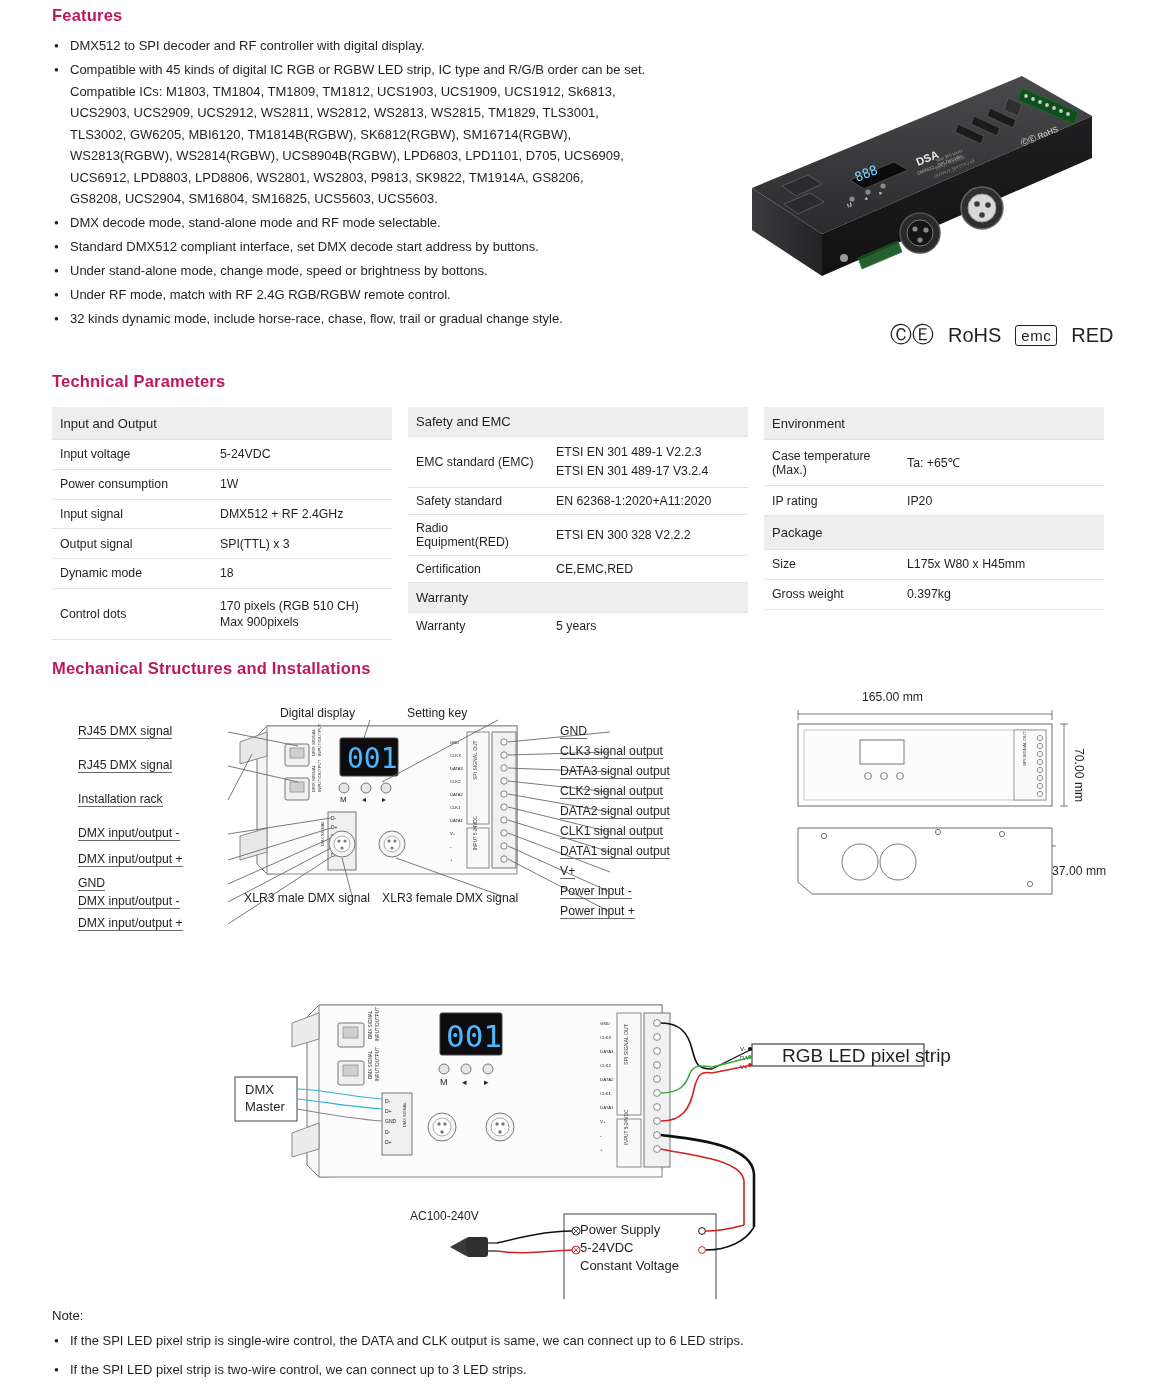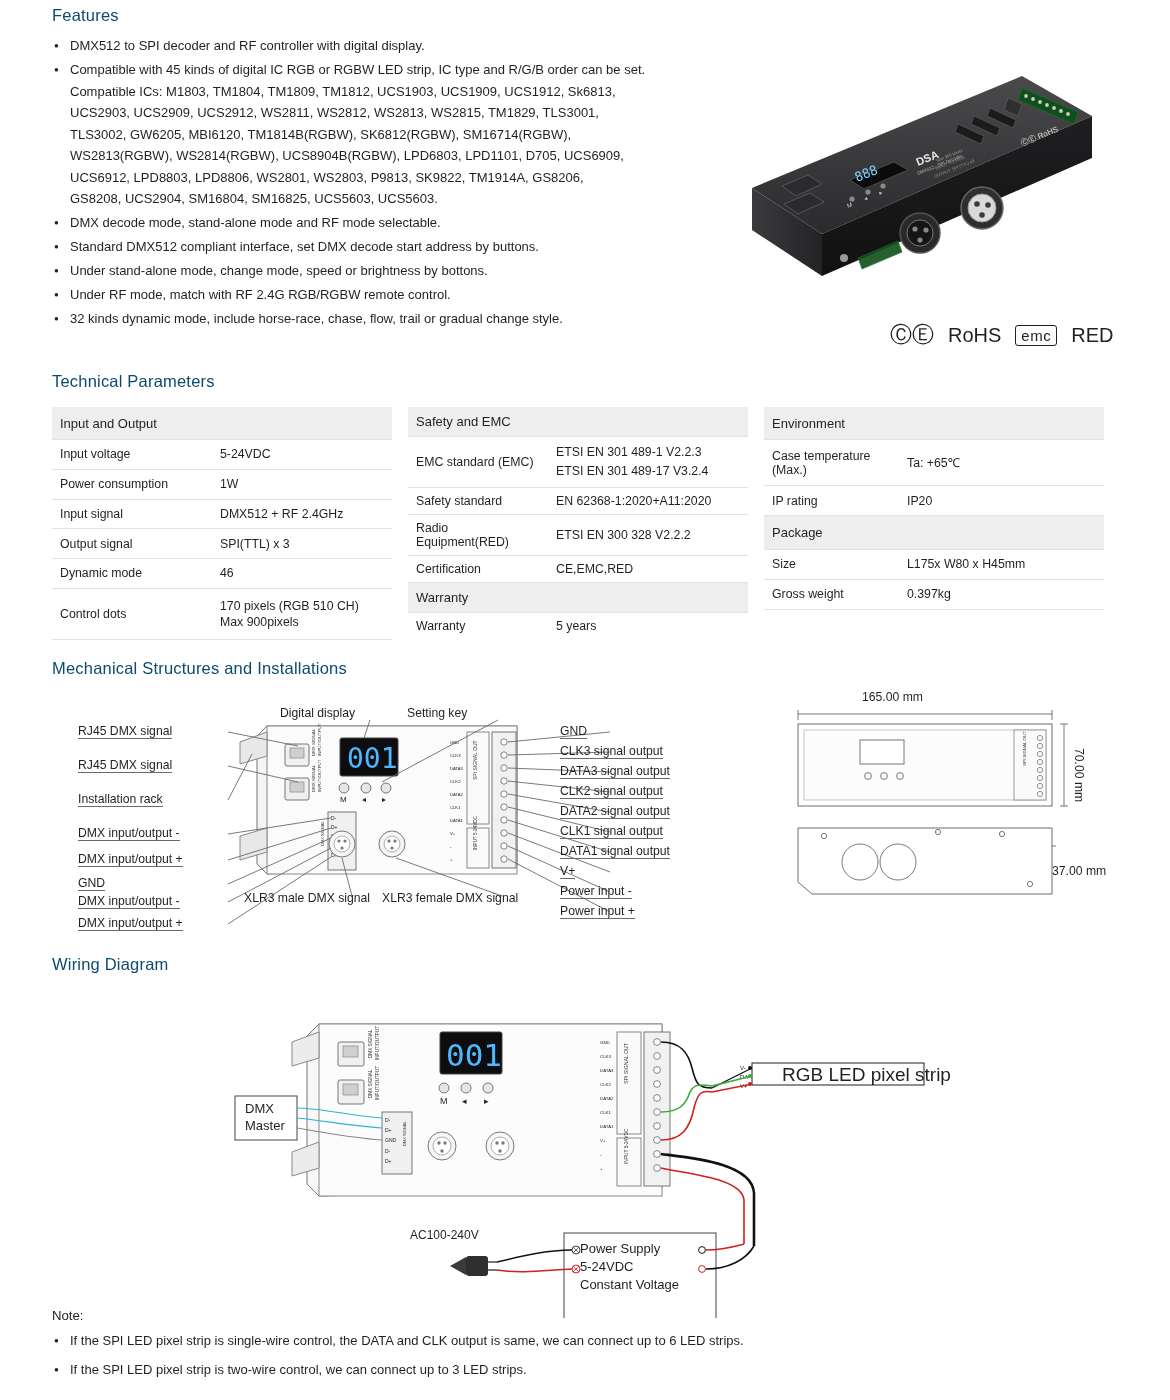--- a/index.html
+++ b/index.html
@@ -6,23 +6,23 @@
   html, body { margin:0; padding:0; }
   body {
     width: 1170px; height: 1400px;
     font-family: "Liberation Sans", sans-serif;
     background: #ffffff;
     color: #231f20;
     position: relative;
     overflow: hidden;
   }
   .section-title {
-    color: #0c4a6e;
+    color: #be185d;
     font-size: 16.5px;
-    font-weight: 400;
+    font-weight: 700;
     letter-spacing: .2px;
   }
   
   #features { position:absolute; left:52px; top:6px; width:700px; }
   #features .bullets { margin-top:10px; }
   .bullet { position:relative; padding-left:18px; font-size:13px; line-height:21.5px; margin-bottom:2.5px; }
   .bullet::before { content:"\25CF"; position:absolute; left:2px; top:0; font-size:8px; line-height:21.5px; color:#231f20; }
   .bullet .sub { display:block; }
 
   
@@ -191,21 +191,21 @@
       <tr>
             <td>Input signal</td>
             <td>DMX512 + RF 2.4GHz</td>
           </tr>
       <tr>
             <td>Output signal</td>
             <td>SPI(TTL) x 3</td>
           </tr>
       <tr>
             <td>Dynamic mode</td>
-            <td>46</td>
+            <td>18</td>
           </tr>
       <tr style="height:46px;">
             <td>Control dots</td>
             <td style="white-space:pre-line;line-height:16px;">170 pixels (RGB 510 CH)
 Max 900pixels</td>
           </tr>
     </tbody>
       </table>
 
     <table class="p t2">
@@ -453,21 +453,20 @@
     <div class="lead ul" style="left:508px; top:188px;">Power input -</div>
     <div class="lead ul" style="left:508px; top:208px;">Power input +</div>
 
     <div class="lead" style="left:810px; top:-6px;">165.00 mm</div>
     <div class="lead" style="left:1020px; top:52px; writing-mode:vertical-rl;">70.00 mm</div>
     <div class="lead" style="left:1000px; top:168px;">37.00 mm</div>
   </div>
 </div>
 
 <div id="wiring">
-  <div class="section-title">Wiring Diagram</div>
   <div id="wiring-body">
     <svg class="svgwrap" width="1066" height="330" viewBox="0 0 1066 330">
 
       <polygon points="255,48 267,36 610,36 610,200 267,208 255,196" fill="#f7f7f7" stroke="#777" stroke-width="1"></polygon>
       <rect x="267" y="36" width="343" height="172" fill="#fcfcfc" stroke="#888" stroke-width="1"></rect>
       <polygon points="240,54 267,44 267,70 240,78" fill="#ececec" stroke="#888"></polygon>
       <polygon points="240,164 267,154 267,180 240,188" fill="#ececec" stroke="#888"></polygon>
 
       <rect x="286" y="54" width="26" height="24" rx="2" fill="#f0f0f0" stroke="#777"></rect>
       <rect x="291" y="58" width="15" height="11" fill="#cfcfcf" stroke="#888" stroke-width="0.7"></rect>

